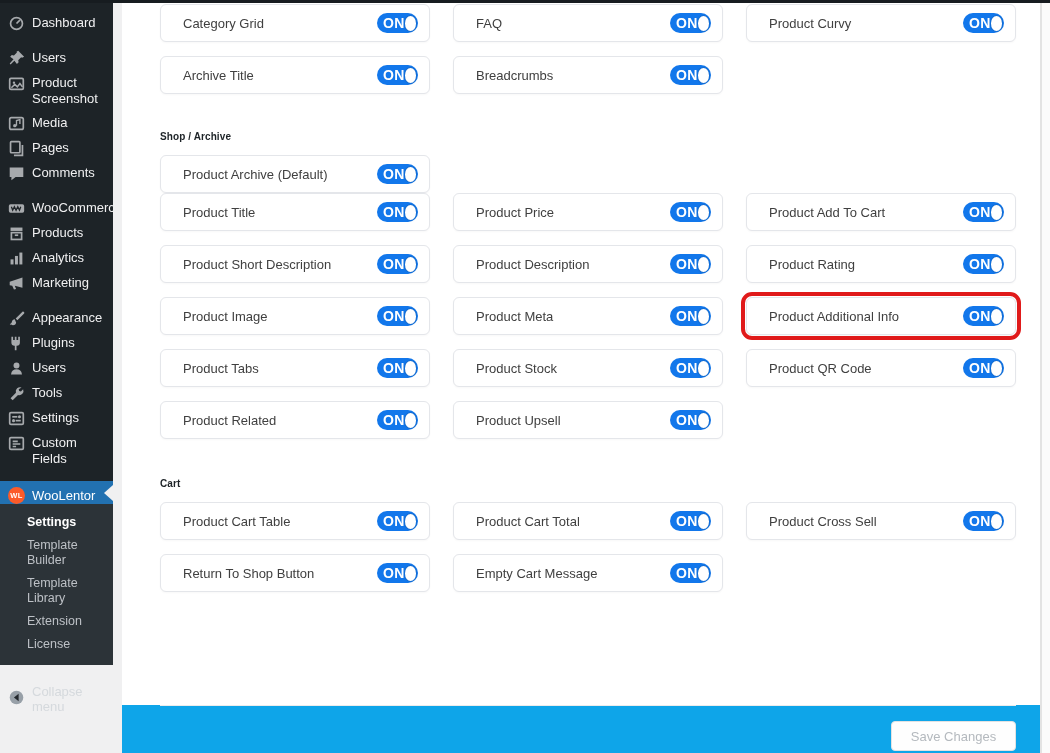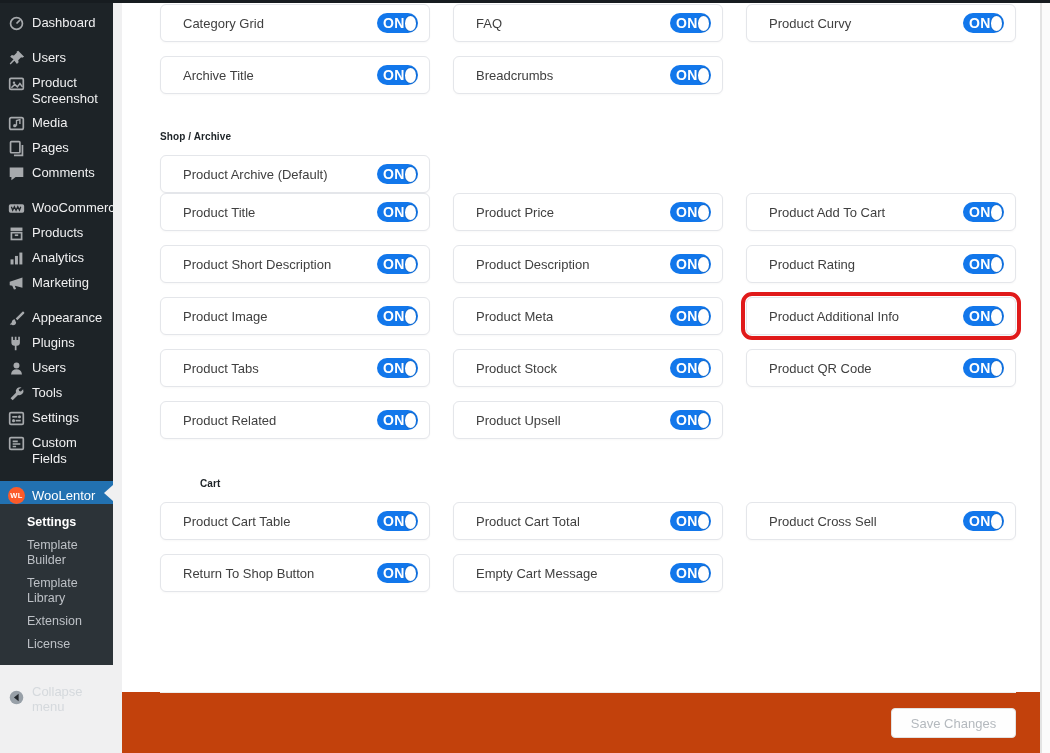--- a/index.html
+++ b/index.html
@@ -39,21 +39,21 @@
           display:flex; align-items:center; justify-content:space-between;
           padding:0 11px 0 22px; box-shadow:0 1px 2px rgba(0,0,0,.03); }
   .card-label { font-size:13px; color:#404040; white-space:nowrap; }
   .card.highlighted { outline:4px solid #e01a1a; outline-offset:1px;gap:16px; }
 
   .toggle { width:41px; height:20px; border-radius:10px; background:#1277eb; flex:0 0 auto;
             display:flex; align-items:center; justify-content:space-between; padding:0 2px 0 6px; cursor:pointer; }
   .toggle-text { color:#fff; font-size:14px; font-weight:bold; letter-spacing:.3px; }
   .knob { width:15px; height:15px; border-radius:50%; background:#fff; box-shadow:0 0 2px rgba(0,0,0,.35); }
 
-  .footer { position:absolute; left:0; right:0; bottom:0; height:61px; background:#c2410c; z-index:10; }
+  .footer { position:absolute; left:0; right:0; bottom:0; height:48px; background:#0ea5e9; z-index:10; }
   .footer-rule { margin:0 24px 0 38px; border-top:1px solid #ececec; }
   .save-btn { position:absolute; right:24px; top:16px; width:125px; height:30px; background:#fefefe;
               border:1px solid #e2e2e2; border-radius:4px; color:#b4b9be; font-size:13px;
               font-family:"Liberation Sans", sans-serif; cursor:pointer; }
 
   .scroll-track { position:absolute; right:0; top:3px; width:10px; height:750px; background:#fbfbfb;
                   border-left:2px solid #e3e3e3; z-index:55; }
 </style>
 </head>
 <body>
@@ -394,21 +394,21 @@
       </div>
       <div class="card">
         <span class="card-label">Product Upsell</span>
         <span class="toggle">
             <span class="toggle-text">ON</span>
             <span class="knob"></span>
           </span>
       </div>
     </div>
 
-    <div class="section-title" style="margin-top:39px;margin-left:40px;">Cart</div>
+    <div class="section-title" style="margin-top:39px;">Cart</div>
     <div class="cards-grid">
       <div class="card">
         <span class="card-label">Product Cart Table</span>
         <span class="toggle">
             <span class="toggle-text">ON</span>
             <span class="knob"></span>
           </span>
       </div>
       <div class="card">
         <span class="card-label">Product Cart Total</span>

